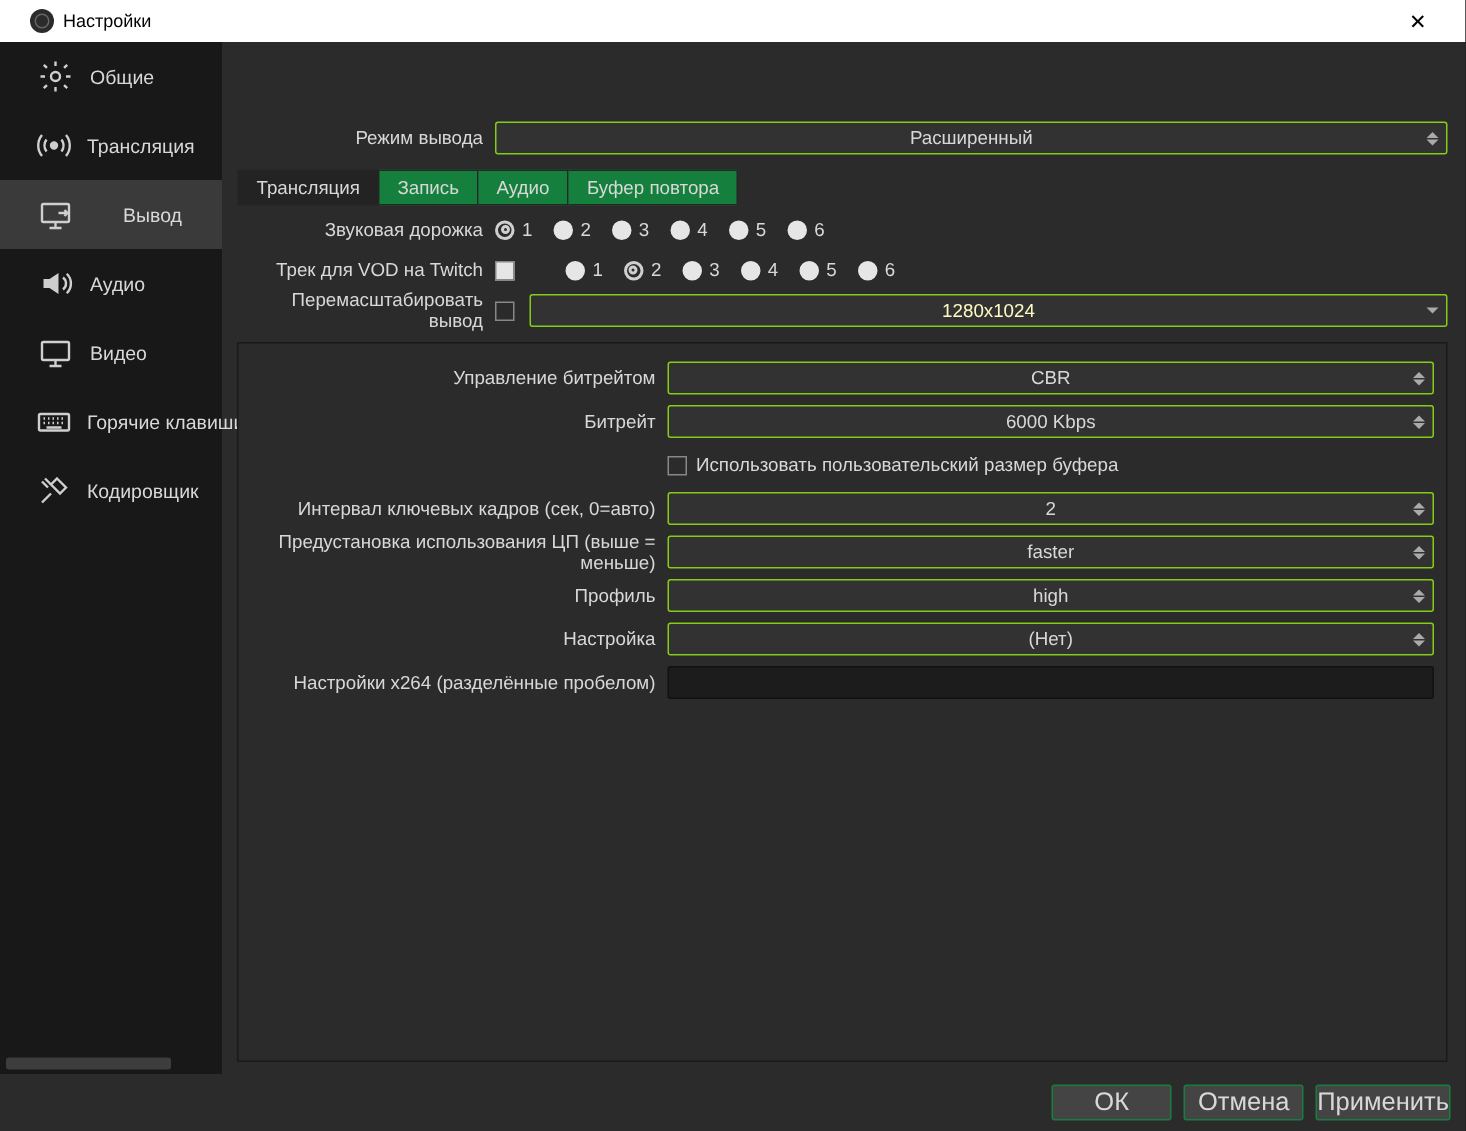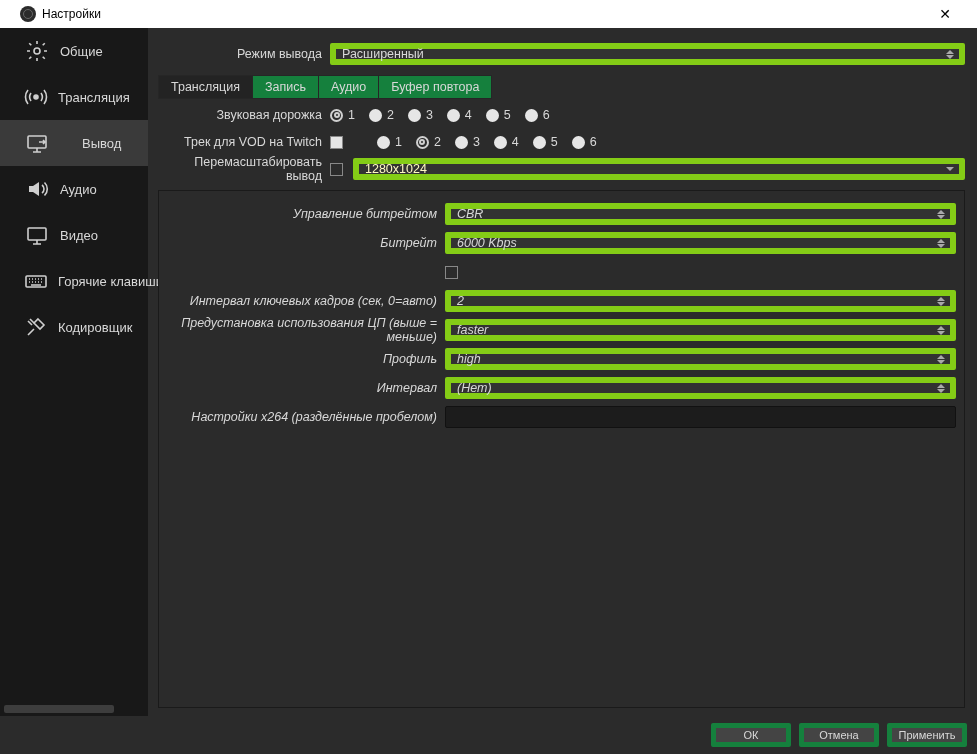--- a/index.html
+++ b/index.html
@@ -16,26 +16,26 @@
   .body { display: flex; height: 688px; background: #2b2b2b; }
 
   .sidebar { width: 148px; background: #181818; display: flex; flex-direction: column; }
   .side-item { display: flex; align-items: center; gap: 10px; height: 46px; padding: 0 24px; color: #d8d8d8; font-size: 13px; cursor: pointer; white-space: nowrap; }
   .side-item.active { background: #3a3a3a; gap: 32px; }
   .side-item .icon { width: 26px; height: 26px; display: flex; align-items: center; justify-content: center; }
   .side-item svg { width: 24px; height: 24px; fill: none; stroke: #cfcfcf; stroke-width: 1.6; }
   .sidebar .hscroll { margin-top: auto; height: 14px; background: #181818; display:flex; align-items:center; padding:0 4px;}
   .sidebar .hscroll .thumb { height:8px; width: 110px; background:#3d3d3d; border-radius:2px; }
 
-  .content { flex: 1; display: flex; flex-direction: column; padding: 14px 12px 8px 10px; overflow: hidden; }
+  .content { flex: 1; display: flex; flex-direction: column; padding: 14px 12px 8px 10px; overflow: hidden; margin-top: 38px; }
 
   .row { display: flex; align-items: center; margin-bottom: 3px; height: 24px; }
   .label { text-align: right; font-size: 12.5px; color: #d8d8d8; padding-right: 8px; }
 
-  .select { flex: 1; height: 22px; background: #323232; border: 6px solid #84cc16; display: flex; align-items: center; padding: 0 6px; font-size: 12.5px; color: #d8d8d8; position: relative; border-radius:2px;}
+  .select { flex: 1; height: 22px; background: #323232; border: 1px solid #84cc16; display: flex; align-items: center; padding: 0 6px; font-size: 12.5px; color: #d8d8d8; position: relative; border-radius:2px;justify-content:center;}
   .select.disabled { color: #fef9c3; }
   .select .arrows { position:absolute; right:3px; top:0; bottom:0; width:10px; display:flex; flex-direction:column; justify-content:center; gap:1px;}
   .select .arrows span{ width:0;height:0;border-left:4px solid transparent;border-right:4px solid transparent;}
   .select .arrows .up{border-bottom:4px solid #aaa;}
   .select .arrows .dn{border-top:4px solid #aaa;}
 
   .tabs { display: flex; gap: 0; margin: 6px 0 4px 0; }
   .tab { padding: 4px 12px; font-size: 12.5px; background: #15803d; border: 1px solid #262626; cursor: pointer; }
   .tab.active { background: #232323; }
   .tab + .tab { border-left: none; }
@@ -43,28 +43,28 @@
   .radio-row .opts { display: flex; gap: 14px; align-items: center; }
   .radio { width: 13px; height: 13px; border-radius: 50%; border: 2px solid #cfcfcf; display:inline-block; position:relative; background:#2b2b2b;}
   .radio.checked::after{ content:""; position:absolute; inset:1.5px; border-radius:50%; border:2px solid #cfcfcf;}
   .radio.filled { background:#e6e6e6; border-color:#e6e6e6;}
   .radio-label { font-size: 12.5px; }
 
   .checkbox { width: 13px; height: 13px; background: #e6e6e6; border:1px solid #888; display:inline-block;}
   .checkbox.dark { background:#2b2b2b; border:1px solid #888;}
 
   .panel { flex:1; border: 1px solid #1a1a1a; background:#2b2b2b; margin-top:6px; padding: 10px 8px 8px 8px; overflow:auto;}
-  .panel .row { height: 26px; font-style: italic; }
+  .panel .row { height: 26px; }
   .panel .label-col { width: 278px; }
   .label-col-outer { width: 172px; }
 
   .textinput { flex:1; height:22px; background:#1c1c1c; border:1px solid #111; border-radius:2px;}
 
   .footer { height: 38px; background:#2b2b2b; display:flex; align-items:center; justify-content:flex-end; gap:8px; padding: 0 10px; }
-  .btn { min-width: 80px; height: 24px; background:#444; border:5px solid #15803d; color:#d8d8d8; font-size:11px; display:flex; align-items:center; justify-content:center; cursor:pointer; border-radius:2px;}
+  .btn { min-width: 80px; height: 24px; background:#444; border:1px solid #15803d; color:#d8d8d8; font-size:17px; display:flex; align-items:center; justify-content:center; cursor:pointer; border-radius:2px;}
 
   .opt-pair{display:flex;align-items:center;gap:5px;}
 </style>
 </head>
 <body>
 
 <div class="titlebar">
   <span class="obs-icon"></span>
   <span>Настройки</span>
   <span class="spacer"></span>
@@ -257,20 +257,21 @@
           <div class="arrows">
               <span class="up"></span>
               <span class="dn"></span>
             </div>
         </div>
       </div>
 
       <div class="row">
         <div class="label label-col"></div>
         <span class="checkbox dark" style="margin-right:6px;"></span>
+        <span style="font-size:12.5px;">Использовать пользовательский размер буфера</span>
       </div>
 
       <div class="row">
         <div class="label label-col">Интервал ключевых кадров (сек, 0=авто)</div>
         <div class="select">
           <span>2</span>
           <div class="arrows">
               <span class="up"></span>
               <span class="dn"></span>
             </div>
@@ -293,21 +294,21 @@
         <div class="select">
           <span>high</span>
           <div class="arrows">
               <span class="up"></span>
               <span class="dn"></span>
             </div>
         </div>
       </div>
 
       <div class="row">
-        <div class="label label-col">Интервал</div>
+        <div class="label label-col">Настройка</div>
         <div class="select">
           <span>(Нет)</span>
           <div class="arrows">
               <span class="up"></span>
               <span class="dn"></span>
             </div>
         </div>
       </div>
 
       <div class="row">

